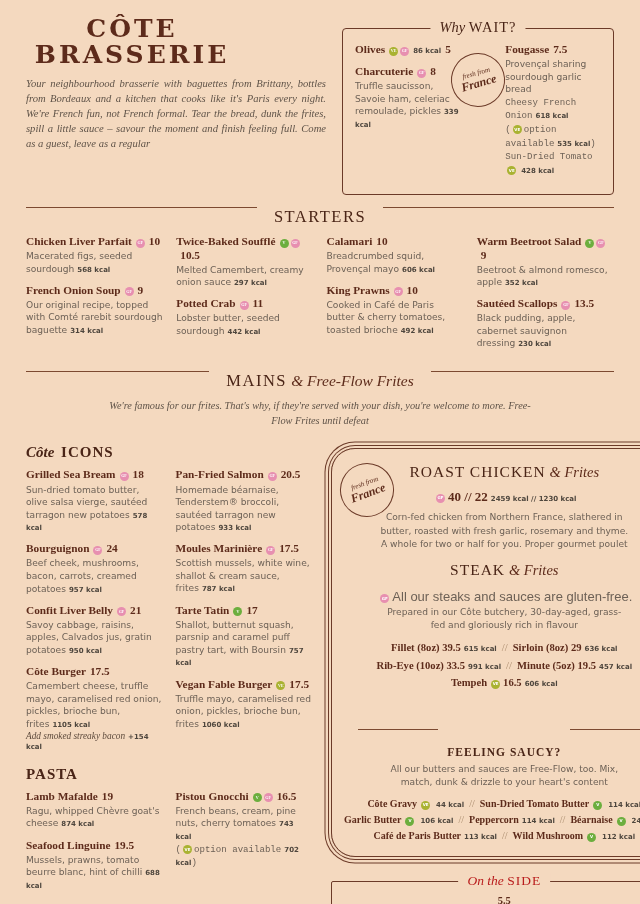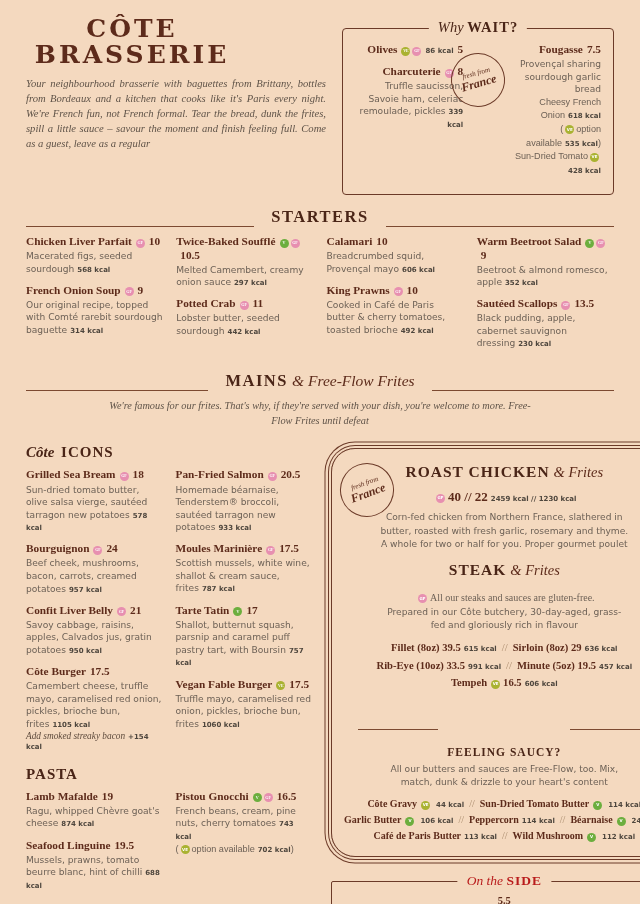--- a/index.html
+++ b/index.html
@@ -1,50 +1,50 @@
 <!DOCTYPE html>
 <html><head>
 <meta charset="utf-8">
 <style>
   html,body{margin:0;padding:0;}
   body{width:640px;height:904px;background:#f4d9bf;overflow:hidden;
        font-family:"DejaVu Sans","Liberation Sans",sans-serif;color:#6d6156;}
   .page{box-sizing:border-box;width:640px;height:904px;padding:6px 26px 0 26px;position:relative;}
-  .bd{font-weight:700;}
+  .bd{font-weight:400;}
   .it{font-style:italic;font-weight:400;}
 
   
   .header{display:flex;gap:16px;}
   .brand-col{width:300px;flex:0 0 300px;}
   .logo{font-family:"DejaVu Serif","Liberation Serif",serif;font-weight:700;color:#5d2b1b;
         text-align:center;width:200px;margin:10px 0 9px 6px;font-size:25px;line-height:1.02;letter-spacing:3px;}
   .logo-line{display:block;}
   .intro{font-family:"Liberation Serif",serif;font-style:italic;font-size:10.6px;line-height:1.42;
          color:#5f5348;text-align:justify;}
   .why-box{flex:1;border:1.2px solid #6b3a28;border-radius:4px;position:relative;
            margin-top:22px;padding:14px 12px 8px 12px;height:fit-content;}
   .box-title{position:absolute;top:-10px;left:50%;transform:translateX(-50%);
              background:#f4d9bf;padding:0 9px;white-space:nowrap;color:#4a2517;
              font-family:"Liberation Serif",serif;font-size:14.5px;}
   .box-title .bd{letter-spacing:1px;}
-  .why-grid{display:flex;text-align:right;}
+  .why-grid{display:flex;}
   .why-left{width:44%;flex:0 0 44%;}
   .why-right{flex:1;margin-left:42px;}
 
   
   .stamp{position:absolute;width:52px;height:52px;border:1.1px solid #6b3a28;border-radius:50%;
          display:flex;flex-direction:column;align-items:center;justify-content:center;
          transform:rotate(-16deg);color:#5d2b1b;background:transparent;z-index:2;}
   .stamp .s1{font-family:"Liberation Serif",serif;font-style:italic;font-size:7px;line-height:1;}
   .stamp .s2{font-family:"Liberation Serif",serif;font-style:italic;font-weight:700;font-size:12px;line-height:1.1;}
   .stamp-why{left:40%;top:24px;}
   .stamp-roast{left:8px;top:14px;transform:rotate(-20deg);}
 
   
-  .sec-head{display:flex;align-items:flex-end;gap:17px;margin:12px 0 8px;}
+  .sec-head{display:flex;align-items:flex-start;gap:17px;margin:12px 0 8px;}
   .hline{flex:1;border-top:1.2px solid #7c4a31;height:0;}
   .sec-title{font-family:"Liberation Serif",serif;color:#4a2517;font-size:16.5px;white-space:nowrap;}
   .sec-title .bd{letter-spacing:1.5px;}
   .sec-title .it{font-size:15.5px;color:#5d2b1b;}
   .center-ital{text-align:center;font-family:"Liberation Serif",serif;font-style:italic;
                font-size:10.3px;color:#5f5348;line-height:1.45;max-width:440px;margin:2px auto 10px;}
 
   
   .item{margin-bottom:8.5px;}
   .t{font-family:"Liberation Serif",serif;font-weight:700;color:#5d2b1b;font-size:11.3px;line-height:1.2;}
@@ -54,21 +54,21 @@
   .d{font-size:9.1px;line-height:1.38;color:#6d6156;margin-top:1.5px;}
   .d .k{margin-left:3px;}
   .nt{font-family:"Liberation Serif",serif;font-style:italic;font-size:9.3px;color:#5d4a3c;margin-top:1px;}
   .nt .k{margin-left:3px;font-style:normal;}
   .badges{display:inline-flex;gap:2px;margin-left:4px;vertical-align:1px;}
   .badge{display:inline-flex;align-items:center;justify-content:center;width:9px;height:9px;
          border-radius:50%;color:#fff;font-size:4px;font-weight:700;line-height:1;}
 
   
   .rich-block .rl{display:block;font-size:9.1px;color:#6d6156;line-height:1.5;}
-  .rich-block .rl-t{font-family:Liberation Sans, sans-serif;margin-top:28px;}
+  .rich-block .rl-t{font-family:Liberation Mono, monospace;margin-top:28px;}
   .rich-block .badges{margin:0 2px;}
   .rich-block .rl .k{margin-left:3px;}
   .rich-inline .rl{white-space:nowrap;}
   .rich-inline .rl+.rl::before{content:"//";color:#a98b6d;font-weight:400;margin:0 5px;
                                font-family:"Liberation Serif",serif;}
   .rich-inline .rl-t{font-family:"Liberation Serif",serif;font-weight:700;color:#5d2b1b;}
   .rich-inline .badges{margin:0 3px 0 4px;}
   .rich-inline .k{margin-left:3px;}
 
   
@@ -87,21 +87,21 @@
          margin:10px 7px 0 7px;padding:14px 12px 12px;text-align:center;}
   .roast-title{font-family:"Liberation Serif",serif;color:#4a2517;font-size:15.5px;}
   .roast-title .bd{letter-spacing:1px;}
   .roast-title .it{font-size:14.5px;color:#5d2b1b;font-style:italic;}
   .roast-title.sub{margin-top:10px;}
   .price-line{margin-top:5px;display:block;}
   .price-line .rl-t{font-size:13px;}
   .price-line .badges{vertical-align:2px;}
   .roast-desc{font-size:9.1px;line-height:1.45;color:#6d6156;max-width:252px;margin:6px auto 0;}
   .gfline{display:block;margin-top:7px;}
-  .gfline .rl-t{font-family:Liberation Serif, serif;font-weight:400;font-size:10px;color:#6d6156;}
+  .gfline .rl-t{font-family:Liberation Sans, sans-serif;font-weight:400;font-size:13px;color:#6d6156;}
   .roast-desc2{font-size:9.1px;line-height:1.45;color:#6d6156;max-width:240px;margin:1px auto 7px;}
   .sline{text-align:center;font-size:10.6px;line-height:1.65;}
   .sline .rl-t{font-size:10.6px;}
   .saucy-head{display:flex;align-items:center;gap:9px;margin:10px 14px 5px;}
   .saucy-title{font-family:"Liberation Serif",serif;font-weight:700;color:#4a2517;
                font-size:11.5px;letter-spacing:1px;white-space:nowrap;margin-top:44px;}
   .sauces .sline{font-size:10px;line-height:1.6;}
   .sauces .rl-t{font-size:10px;}
 
   

